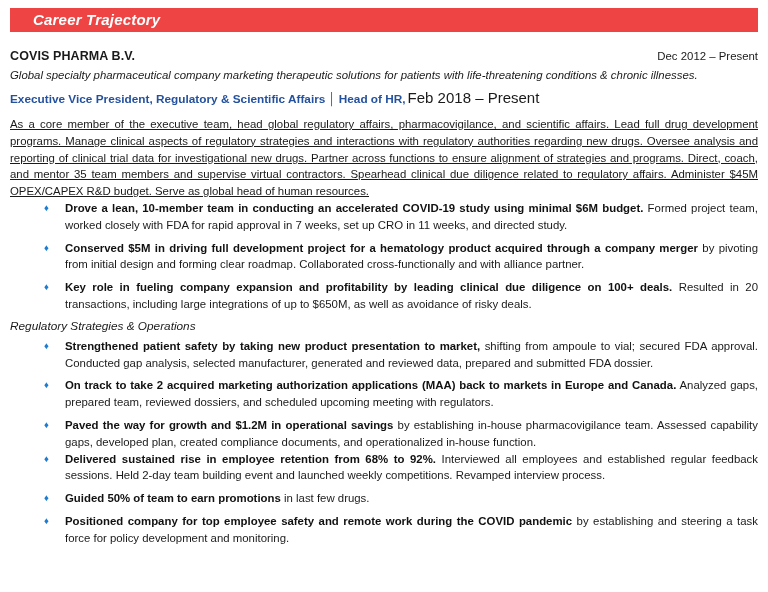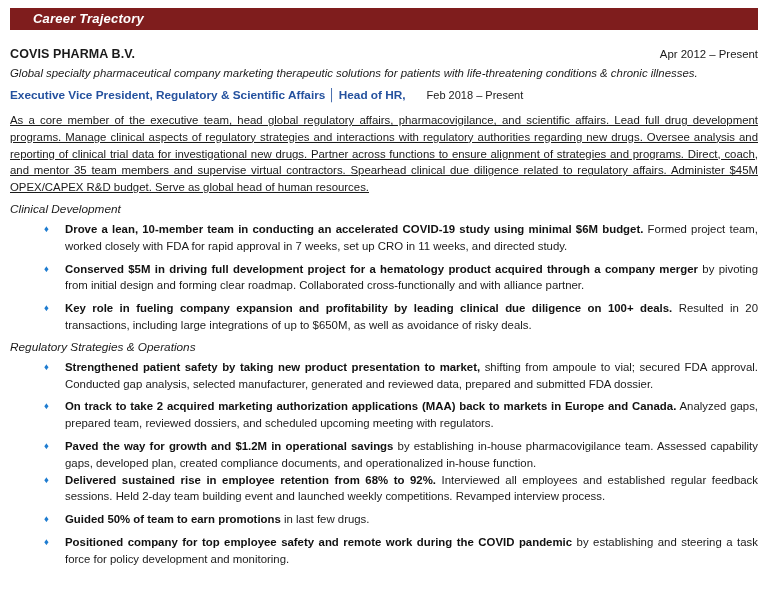--- a/index.html
+++ b/index.html
@@ -6,25 +6,25 @@
   body {
     width: 768px; height: 592px;
     background: #ffffff;
     font-family: "Liberation Sans", sans-serif;
     color: #1a1a1a;
     overflow: hidden;
   }
   .page { padding: 8px 10px 0 10px; }
 
   .header-bar {
-    background: #7f1d1d;
+    background: #ef4444;
     color: #ffffff;
     font-weight: bold;
     font-style: italic;
-    font-size: 13px;
+    font-size: 15px;
     padding: 3px 0 4px 23px;
     letter-spacing: 0.2px;
   }
 
   .company-row {
     display: flex;
     justify-content: space-between;
     align-items: baseline;
     margin-top: 8px;
     line-height: 16px;
@@ -35,21 +35,21 @@
   .company-desc {
     font-style: italic;
     font-size: 11.4px;
     margin-top: 3px;
     line-height: 16px;
   }
 
   .role-line { margin-top: 7px; font-size: 11.8px; line-height: 15px; }
   .role-blue { color: #24519e; font-weight: bold; }
   .role-sep { color: #24519e; font-weight: normal; padding: 0 3px; }
-  .role-dates { color: #1a1a1a; font-weight: normal; font-size: 11px; margin-left: 21px; }
+  .role-dates { color: #1a1a1a; font-weight: normal; font-size: 15px; margin-left: 2px; }
 
   .summary {
     margin-top: 9px;
     font-size: 11.4px;
     line-height: 16.8px;
     text-align: justify;
     text-decoration: underline;
   }
 
   .section-heading {
@@ -84,32 +84,31 @@
 <body>
 
 <div class="page">
 
   <div class="header-bar">
     <span>Career Trajectory</span>
   </div>
 
   <div class="company-row">
     <span class="company-name">COVIS PHARMA B.V.</span>
-    <span class="company-dates">Apr 2012 – Present</span>
+    <span class="company-dates">Dec 2012 – Present</span>
   </div>
 
   <div class="company-desc">Global specialty pharmaceutical company marketing therapeutic solutions for patients with life-threatening conditions &amp; chronic illnesses.</div>
 
   <div class="role-line">
     <span class="role-blue">Executive Vice President, Regulatory &amp; Scientific Affairs</span><span class="role-sep">│</span><span class="role-blue">Head of HR,</span><span class="role-dates">Feb 2018 – Present</span>
   </div>
 
   <div class="summary">As a core member of the executive team, head global regulatory affairs, pharmacovigilance, and scientific affairs. Lead full drug development programs. Manage clinical aspects of regulatory strategies and interactions with regulatory authorities regarding new drugs. Oversee analysis and reporting of clinical trial data for investigational new drugs. Partner across functions to ensure alignment of strategies and programs. Direct, coach, and mentor 35 team members and supervise virtual contractors. Spearhead clinical due diligence related to regulatory affairs. Administer $45M OPEX/CAPEX R&amp;D budget. Serve as global head of human resources.</div>
 
-  <div class="section-heading">Clinical Development</div>
   <div>
     <div class="bullet">
       <span class="diamond">♦</span>
       <div class="bullet-text"><b>Drove a lean, 10-member team in conducting an accelerated COVID-19 study using minimal $6M budget.</b> <span>Formed project team, worked closely with FDA for rapid approval in 7 weeks, set up CRO in 11 weeks, and directed study.</span></div>
     </div>
     <div class="bullet">
       <span class="diamond">♦</span>
       <div class="bullet-text"><b>Conserved $5M in driving full development project for a hematology product acquired through a company merger</b> <span>by pivoting from initial design and forming clear roadmap. Collaborated cross-functionally and with alliance partner.</span></div>
     </div>
     <div class="bullet">

